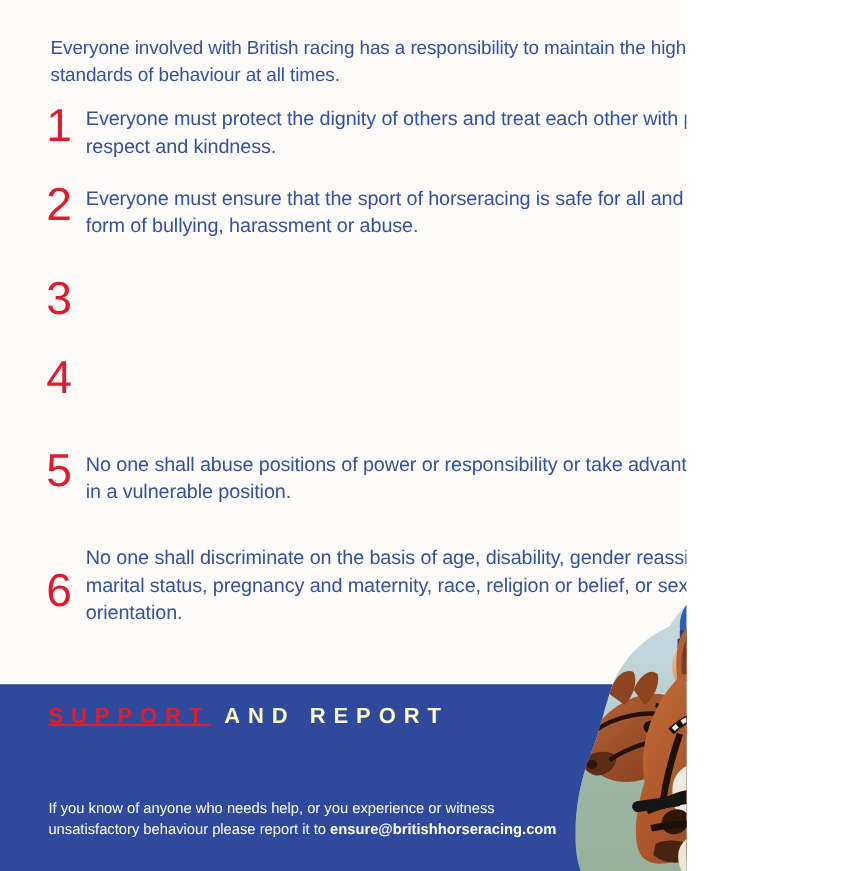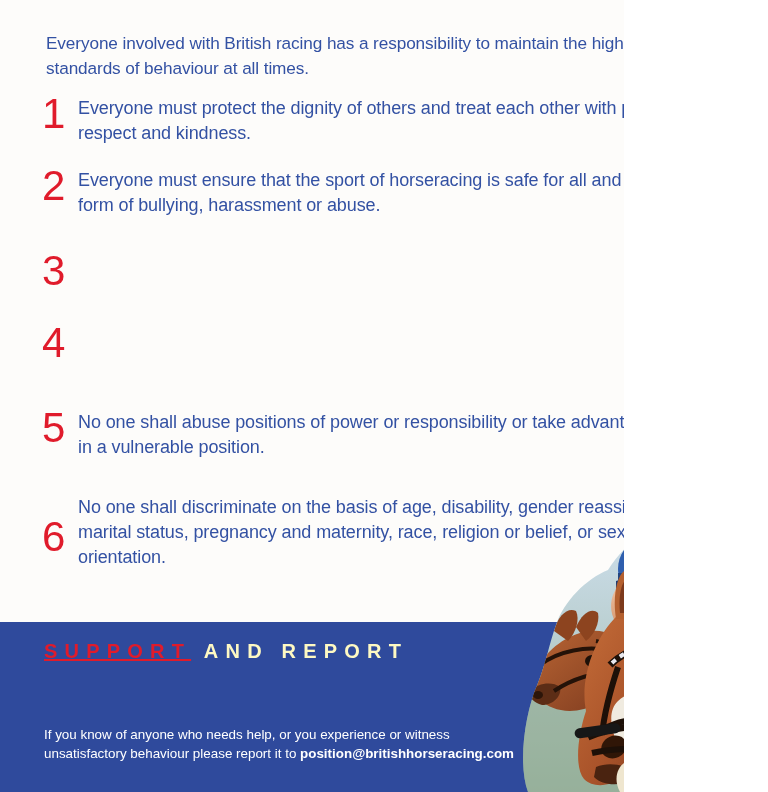--- a/index.html
+++ b/index.html
@@ -164,21 +164,21 @@
   </div>
 
   <div id="footer">
 
     <div id="footer-heading">
       <span class="fh-support">SUPPORT</span><span class="fh-and">&nbsp;</span><span class="fh-and">AND REPORT</span>
     </div>
 
     <div id="footer-body">
       <div class="line">If you know of anyone who needs help, or you experience or witness</div>
-      <div class="line"><span>unsatisfactory behaviour please report it to </span><span class="b">position@britishhorseracing.com</span></div>
+      <div class="line"><span>unsatisfactory behaviour please report it to </span><span class="b">ensure@britishhorseracing.com</span></div>
     </div>
 
   </div>
 
   <div id="photo">
     <svg width="300" height="277" viewBox="0 0 300 277" xmlns="http://www.w3.org/2000/svg">
       <defs>
         <clipPath id="cut">
           <path d="M88 110 C 96 86, 118 64, 140 55 C 152 36, 168 20, 190 14
                    C 214 7, 248 10, 268 26 C 286 40, 300 58, 300 80

